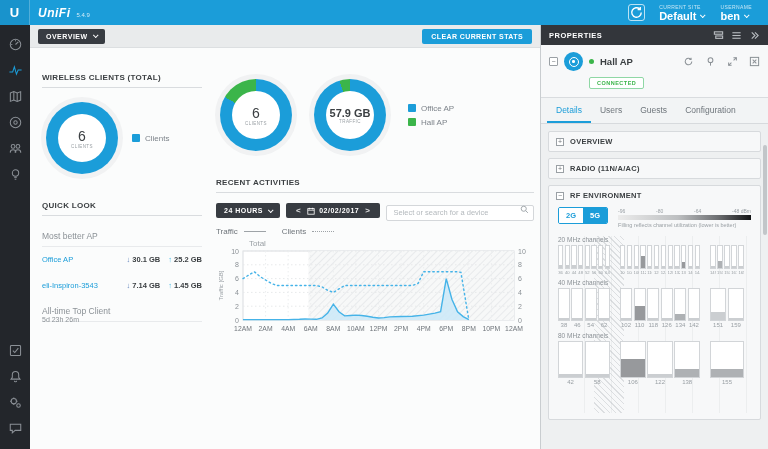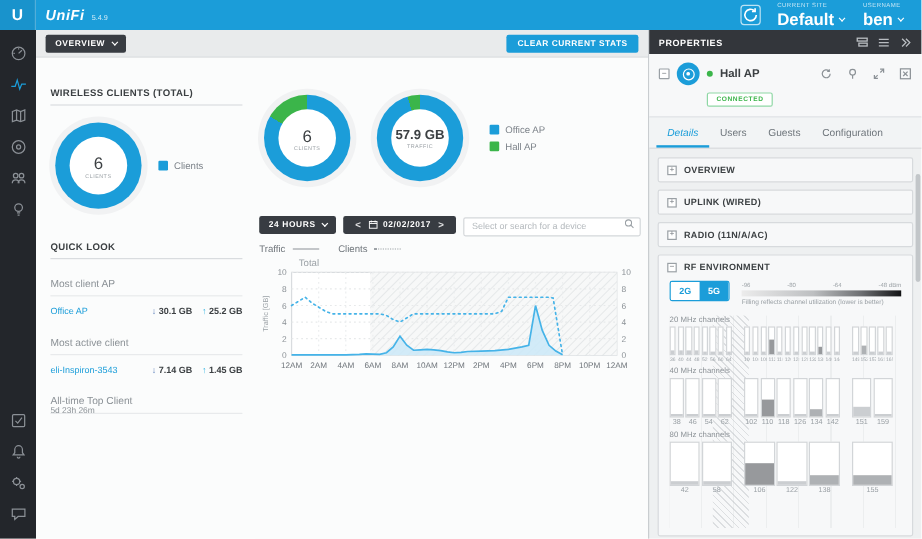--- a/index.html
+++ b/index.html
@@ -12,21 +12,21 @@
   #logoBox { width:30px; height:25px; display:grid; place-items:center; background:rgba(0,0,0,.06);
     font-weight:bold; font-size:13px; border-right:1px solid rgba(255,255,255,.25); }
   #brand { display:flex; align-items:baseline; gap:6px; padding-left:8px; }
   #brand .b { font-size:12px; font-weight:bold; font-style:italic; letter-spacing:.5px; }
   #brand .v { font-size:6px; opacity:.8; }
   #hdr .sp { flex:1; }
   .hdr-btn { width:17px; height:17px; border:1px solid rgba(255,255,255,.7); border-radius:3px;
     display:grid; place-items:center; margin-right:14px; background:transparent; color:#fff; font-size:10px; cursor:pointer; }
   .hdr-dd { display:flex; flex-direction:column; justify-content:center; margin-right:16px; cursor:pointer; }
   .hdr-dd .l { font-size:5px; letter-spacing:.4px; opacity:.75; }
-  .hdr-dd .v { font-size:14px; font-weight:bold; display:flex; align-items:center; gap:4px; }
+  .hdr-dd .v { font-size:11px; font-weight:bold; display:flex; align-items:center; gap:4px; }
   .chev { display:inline-block; width:4px; height:4px; border:solid currentColor; border-width:0 1px 1px 0;
     transform:rotate(45deg) translateY(-1px); }
 
   
   #cols { flex:1; display:flex; min-height:0; }
   #sidebar { width:30px; background:#23262b; display:flex; flex-direction:column; justify-content:space-between;
     padding:6px 0 8px; flex:0 0 30px; }
   .si { width:30px; height:26px; display:grid; place-items:center; cursor:pointer; }
   .si svg { width:15px; height:15px; stroke:#8b9096; fill:none; stroke-width:1.1; }
   .si.active svg { stroke:var(--accent); }
@@ -97,21 +97,21 @@
   .dev-ic .ring { width:10px; height:10px; border:1.2px solid #fff; border-radius:50%; display:grid; place-items:center; }
   .dev-ic .ring::after { content:''; width:2.5px; height:2.5px; background:#fff; border-radius:50%; }
   .stat-dot { width:5px; height:5px; border-radius:50%; background:var(--green); }
   #dev-name { font-size:9.5px; font-weight:bold; color:#3c4043; flex:1; }
   #dev-row .ic { width:11px; height:11px; margin-left:5px; cursor:pointer; }
   #dev-row .ic svg { width:11px; height:11px; stroke:#8b9196; fill:none; stroke-width:1.1; }
   #conn-badge { display:inline-block; margin:5px 0 0 40px; border:1px solid #8fd7a5; color:#3bb54a; font-size:5.5px;
     font-weight:bold; letter-spacing:.5px; padding:2px 7px; border-radius:2px; background:#fff; }
   #ptabs { display:flex; border-bottom:1px solid #d7dadd; background:#f2f4f5; padding:0 6px; }
   .ptab { font-size:8.5px; color:#6f767c; padding:7px 9px 6px; cursor:pointer; border-bottom:2px solid transparent; }
-  .ptab.active { color:var(--accent); border-bottom-color:var(--accent);font-style:italic; }
+  .ptab.active { color:var(--accent); border-bottom-color:var(--accent); }
 
   #sections { flex:1; padding:7px 7px 0; overflow:hidden; }
   .acc { background:#f7f8f9; border:1px solid #d7dadd; border-radius:2px; margin-bottom:6px; }
   .acc-h { display:flex; align-items:center; gap:6px; padding:5px 7px; cursor:pointer; }
   .acc-h .bx { width:8px; height:8px; border:1px solid #9aa0a5; display:grid; place-items:center; font-size:7px;
     color:#6f757b; line-height:0; background:#fff; }
   .acc-h .al { font-size:7.5px; font-weight:bold; color:#3c4043; letter-spacing:.3px; }
 
   
   #rf-body { padding:2px 9px 6px; }
@@ -275,29 +275,28 @@
                   <div class="li">
                     <span class="sw" style="background:#1b9dd9"></span>
                     <span>Clients</span>
                   </div>
                 </div>
             </div>
           </section>
           <section>
             <h3 class="sec-h">QUICK LOOK</h3>
             <div id="ql-rows">
-                <div class="ql-label">Most client AP</div>
+                <div class="ql-label">Most better AP</div>
                 <div class="ql-row">
                   <span class="nm">Office AP</span>
                   <span class="du">
                     <span class="dn"><span class="arr-d">↓</span> 30.1 GB</span>
                     <span class="up"><span class="arr-u">↑</span> 25.2 GB</span>
                   </span>
                 </div>
-                <div class="ql-label">Most active client</div>
                 <div class="ql-row">
                   <span class="nm">eli-Inspiron-3543</span>
                   <span class="du">
                     <span class="dn"><span class="arr-d">↓</span> 7.14 GB</span>
                     <span class="up"><span class="arr-u">↑</span> 1.45 GB</span>
                   </span>
                 </div>
                 <div class="ql-label">All-time Top Client</div>
                 <div class="ql-extra">5d 23h 26m</div>
               </div>
@@ -327,20 +326,21 @@
                     <span>Office AP</span>
                   </div>
                   <div class="li">
                     <span class="sw" style="background:#3bb54a"></span>
                     <span>Hall AP</span>
                   </div>
                 </div>
             </div>
           </section>
           <section>
+            <h3 class="sec-h">RECENT ACTIVITIES</h3>
             <div class="ra-controls">
               <button class="dark-btn">
                 <span>24 HOURS</span>
                 <span class="chev"></span>
               </button>
               <button class="dark-btn date-btn">
                 <span class="nav">&lt;</span>
                 <svg viewBox="0 0 10 10" width="8" height="8">
                   <rect x="1" y="2" width="8" height="7" fill="none" stroke="#fff" stroke-width="1"></rect>
                   <line x1="1" y1="4" x2="9" y2="4" stroke="#fff" stroke-width="1"></line>
@@ -492,26 +492,20 @@
       <div id="sections">
           <div class="acc">
             <div class="acc-h">
               <span class="bx">+</span>
               <span class="al">OVERVIEW</span>
             </div>
           </div>
           <div class="acc">
             <div class="acc-h">
               <span class="bx">+</span>
-              <span class="al">UPLINK (WIRED)</span>
-            </div>
-          </div>
-          <div class="acc">
-            <div class="acc-h">
-              <span class="bx">+</span>
               <span class="al">RADIO (11N/A/AC)</span>
             </div>
           </div>
           <div class="acc">
             <div class="acc-h">
               <span class="bx">−</span>
               <span class="al">RF ENVIRONMENT</span>
             </div>
             <div id="rf-body">
               <div id="rf-top">

